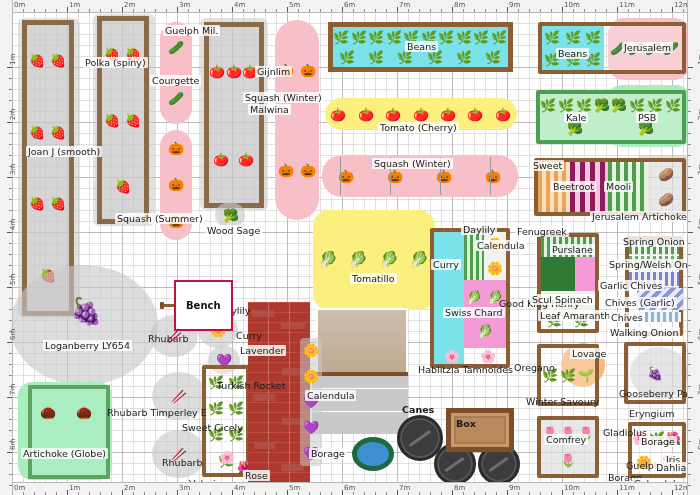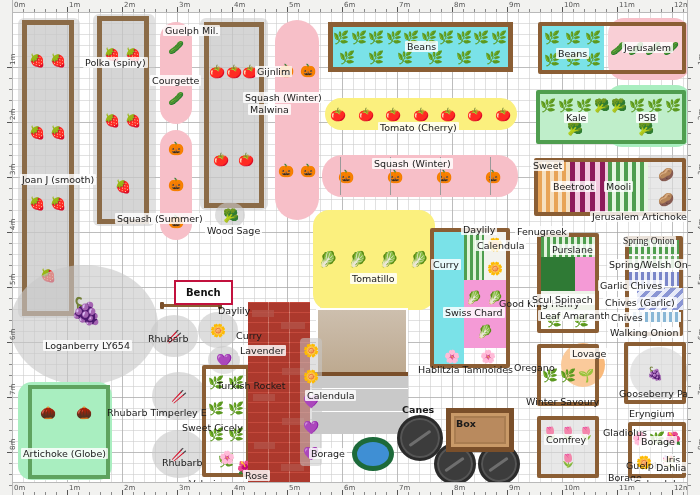--- a/index.html
+++ b/index.html
@@ -76,21 +76,21 @@
   .waterbowl{position:absolute;border-radius:50%;background:#1d6a3a;}
   .waterbowl i{position:absolute;inset:5px;border-radius:50%;background:#3f8fd4;}
   .woodenbox{position:absolute;background:#c99a68;border:5px solid #7a4f2a;}
   .woodenbox i{position:absolute;inset:3px;border:2px solid #a97d51;background:#b98a5e;}
 
   
   .lbl{position:absolute;background:rgba(255,255,255,.82);color:#1a1a1a;font-size:9.5px;
     padding:0 2px;white-space:nowrap;border-radius:1px;z-index:40;line-height:11px;}
   .lbl.plain{background:transparent;}
   .sel{position:absolute;background:#ffffff;border:2px solid #c2113e;font-weight:bold;
-    font-size:10px;color:#111;padding:5px 10px;z-index:55;white-space:nowrap;}
+    font-size:10px;color:#111;padding:18px 10px;z-index:55;white-space:nowrap;}
 
   .stake{position:absolute;background:#9a9a9a;width:1px;}
   .hbar{position:absolute;background:#8b5e34;height:3px;border-radius:1px;}
   .hbar::before,.hbar::after{content:"";position:absolute;top:-2px;width:4px;height:7px;background:#7a4f2a;border-radius:1px;}
   .hbar::before{left:-2px;} .hbar::after{right:-2px;}
 
   .frame{position:absolute;border:4px solid #4f9e4f;background:transparent;}
 </style>
 </head>
 <body>
@@ -359,21 +359,21 @@
     <div class="plants">
       <span>🍓</span>
         <span>🍓</span>
         <span>🍓</span>
         <span>🍓</span>
         <span>🍓</span>
         <span>🍓</span>
         <span>🍓</span>
     </div>
   </div>
-  <div class="lbl" style="left:20px;top:146px;margin-top:28px;">Joan J (smooth)</div>
+  <div class="lbl" style="left:26px;top:146px;">Joan J (smooth)</div>
 
   <div class="shape greyrect" style="left:93px;top:14px;width:62px;height:212px;border-radius:6px;"></div>
   <div class="shape cagebed" style="left:97px;top:16px;width:52px;height:208px;">
     <div class="plants">
       <span>🍓</span>
         <span>🍓</span>
         <span>🍓</span>
         <span>🍓</span>
         <span>🍓</span>
     </div>
@@ -586,21 +586,21 @@
   <div class="lbl" style="left:530px;top:294px;">Scul Spinach</div>
   <div class="lbl" style="left:538px;top:310px;">Leaf Amaranth</div>
 
   <div class="shape bed" style="left:625px;top:236px;width:58px;height:100px;">
     <div style="position:absolute;left:0;top:0;width:100%;height:14px;background:repeating-linear-gradient(90deg,#4f9e4f 0 3px,#eef5ec 3px 6px);"></div>
     <div style="position:absolute;left:0;top:16px;width:100%;height:12px;background:repeating-linear-gradient(90deg,#6fae6a 0 3px,#f1f6ef 3px 6px);"></div>
     <div style="position:absolute;left:0;top:32px;width:100%;height:14px;background:repeating-linear-gradient(90deg,#7a86c9 0 3px,#eceef8 3px 6px);"></div>
     <div style="position:absolute;left:8px;top:48px;width:46px;height:22px;background:repeating-linear-gradient(135deg,#8b96d4 0 4px,#e7eaf7 4px 8px);"></div>
     <div style="position:absolute;left:4px;top:72px;width:48px;height:10px;background:repeating-linear-gradient(90deg,#89b7d6 0 3px,#eef5f8 3px 6px);"></div>
   </div>
-  <div class="lbl" style="left:621px;top:236px;font-family:Liberation Serif, serif;">Spring Onion</div>
+  <div class="lbl" style="left:621px;top:236px;">Spring Onion</div>
   <div class="lbl" style="left:607px;top:259px;">Spring/Welsh Onion</div>
   <div class="lbl" style="left:598px;top:280px;">Garlic Chives</div>
   <div class="lbl" style="left:603px;top:297px;">Chives (Garlic)</div>
   <div class="lbl" style="left:609px;top:312px;">Chives</div>
   <div class="lbl" style="left:608px;top:327px;">Walking Onion</div>
 
   <div class="shape orangeblob" style="left:561px;top:343px;width:44px;height:44px;"></div>
   <div class="shape bed" style="left:537px;top:344px;width:62px;height:62px;">
     <div class="plants">
         <span>🌿</span>

